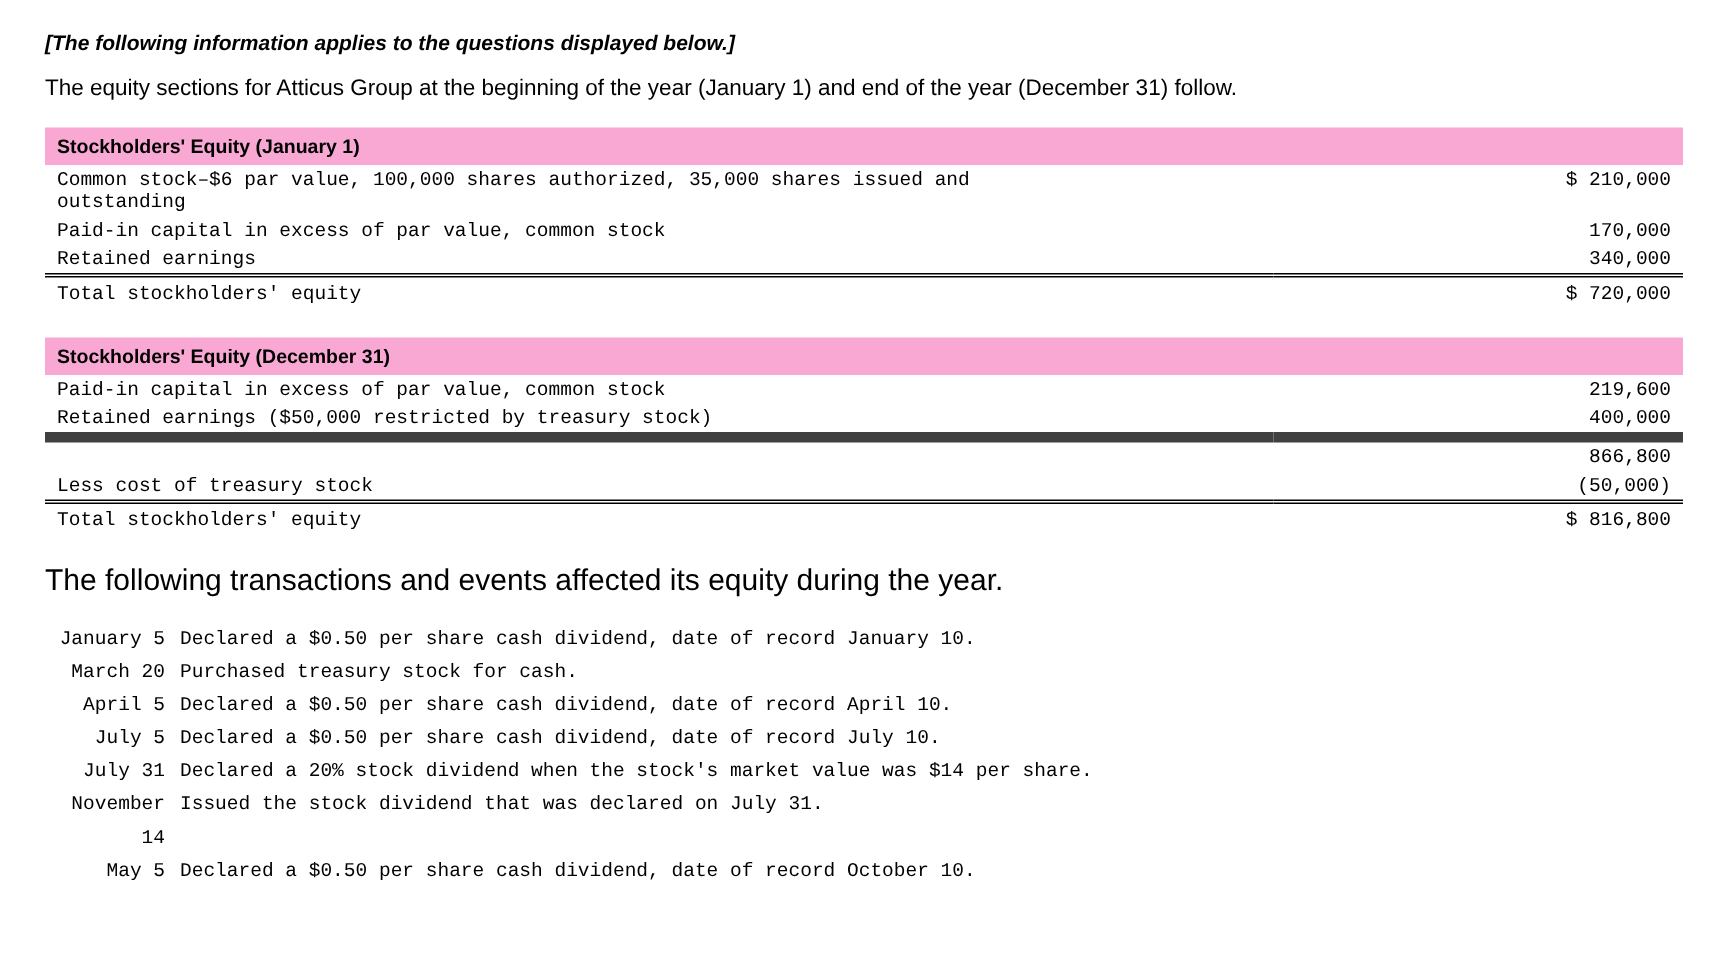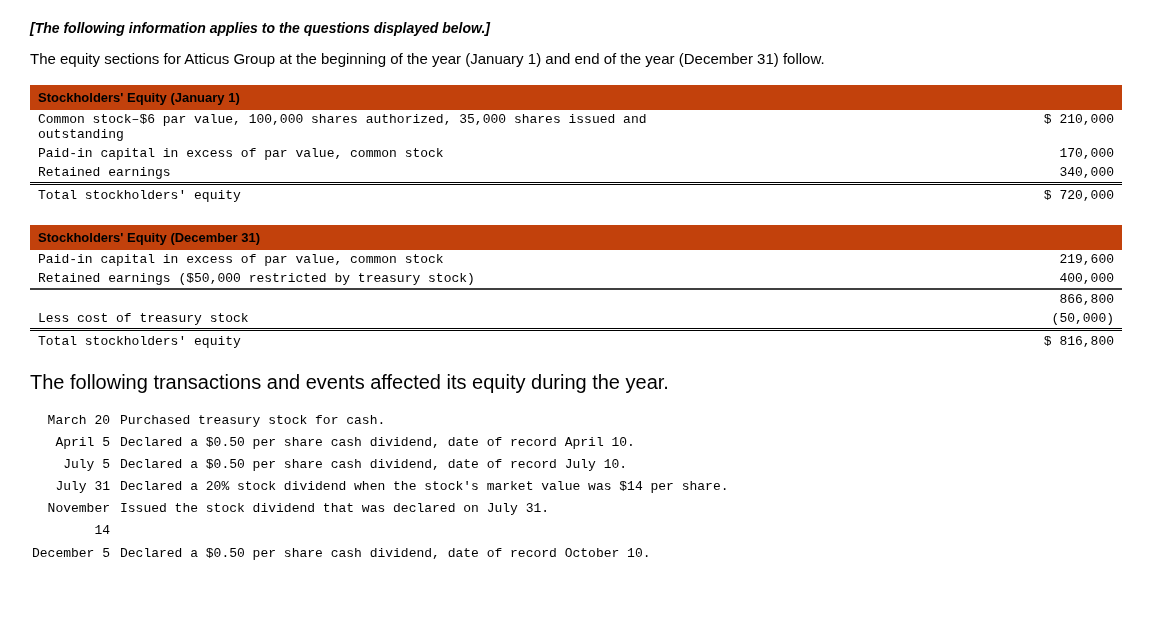--- a/index.html
+++ b/index.html
@@ -27,21 +27,21 @@
       margin-bottom: 18px;
     }
     .equity-table {
       width: 100%;
       border-collapse: collapse;
       margin-bottom: 20px;
       font-family: 'Courier New', Courier, monospace;
       font-size: 13px;
     }
     .equity-table .section-header {
-      background-color: #c2410c;
+      background-color: #f9a8d4;
       padding: 5px 8px;
       font-weight: bold;
       font-family: Arial, sans-serif;
     }
     .equity-table td {
       padding: 2px 8px;
       vertical-align: top;
     }
     .equity-table .label-col {
       width: 75%;
@@ -52,21 +52,21 @@
       white-space: nowrap;
     }
     .equity-table .total-row td {
       border-top: 1px solid #000;
       padding-top: 3px;
     }
     .equity-table .double-line td {
       border-top: 3px double #000;
     }
     .equity-table .subtotal-row td {
-      border-top: 2px solid #404040;
+      border-top: 7px solid #404040;
     }
     .transactions-title {
       font-size: 20px;
       font-weight: normal;
       margin-bottom: 16px;
       margin-top: 10px;
     }
     .transactions-list {
       font-family: 'Courier New', Courier, monospace;
       font-size: 13px;
@@ -146,36 +146,40 @@
       <td class="label-col">Total stockholders' equity</td>
       <td class="amount-col">$ 816,800</td>
     </tr>
   </tbody>
 </table>
 
 <p class="transactions-title">The following transactions and events affected its equity during the year.</p>
 
 <div class="transactions-list">
   <div class="transaction-row">
+    <span class="trans-date">January 5</span>
+    <span class="trans-desc">Declared a $0.50 per share cash dividend, date of record January 10.</span>
+  </div>
+  <div class="transaction-row">
     <span class="trans-date">March 20</span>
     <span class="trans-desc">Purchased treasury stock for cash.</span>
   </div>
   <div class="transaction-row">
     <span class="trans-date">April 5</span>
     <span class="trans-desc">Declared a $0.50 per share cash dividend, date of record April 10.</span>
   </div>
   <div class="transaction-row">
     <span class="trans-date">July 5</span>
     <span class="trans-desc">Declared a $0.50 per share cash dividend, date of record July 10.</span>
   </div>
   <div class="transaction-row">
     <span class="trans-date">July 31</span>
     <span class="trans-desc">Declared a 20% stock dividend when the stock's market value was $14 per share.</span>
   </div>
   <div class="transaction-row">
     <span class="trans-date">November 14</span>
     <span class="trans-desc">Issued the stock dividend that was declared on July 31.</span>
   </div>
   <div class="transaction-row">
-    <span class="trans-date">December 5</span>
+    <span class="trans-date">May 5</span>
     <span class="trans-desc">Declared a $0.50 per share cash dividend, date of record October 10.</span>
   </div>
 </div>
 
 </body></html>

